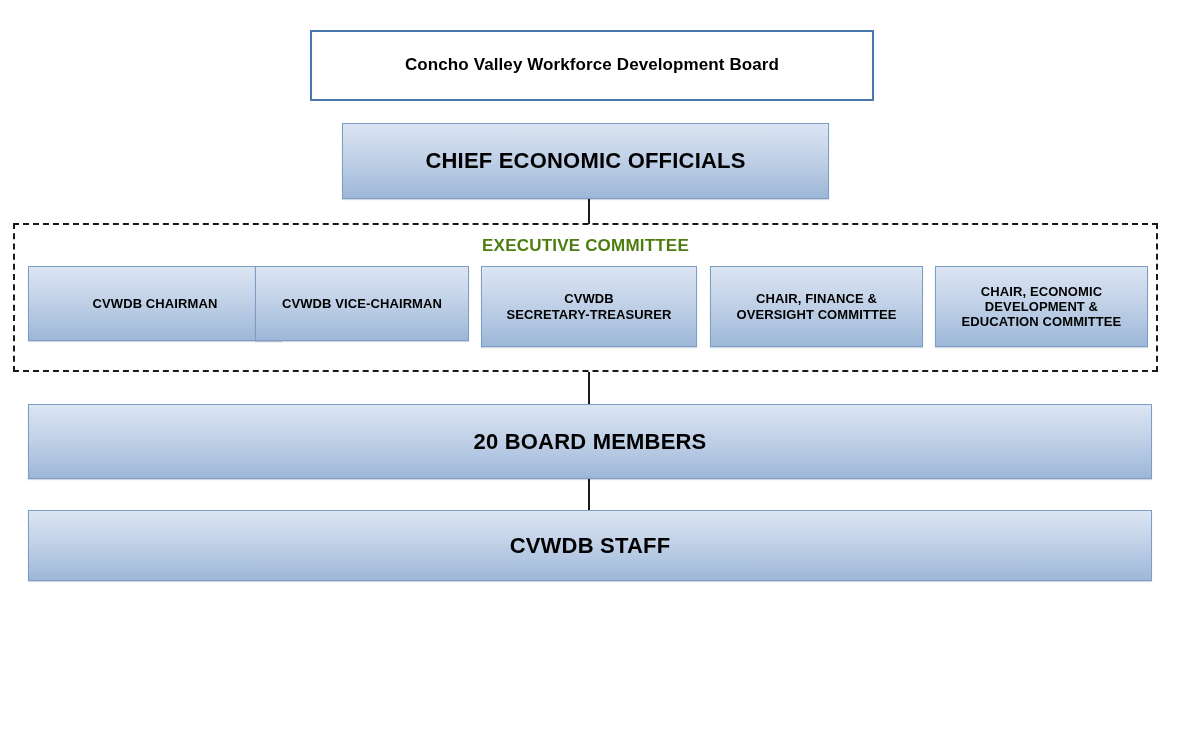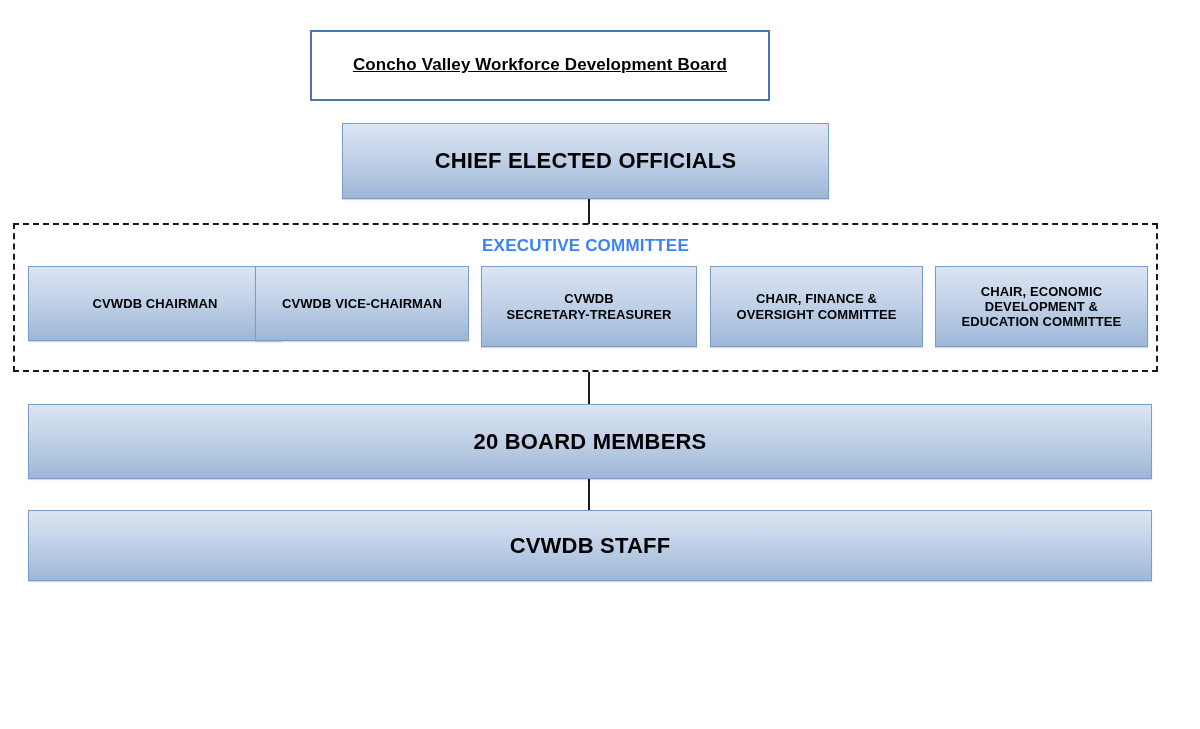--- a/index.html
+++ b/index.html
@@ -74,42 +74,42 @@
     border: 2px dashed #1a1a1a;
     background: transparent;
   }
   .exec-title {
     position: absolute;
     left: 0;
     right: 0;
     text-align: center;
     font-size: 17px;
     font-weight: bold;
-    color: #3b82f6;
+    color: #4d7c0f;
     letter-spacing: 0.2px;
   }
 
   
   .connector {
     position: absolute;
     background: #1a1a1a;
     width: 2px;
   }
 </style>
 </head>
 <body>
 
 <div id="chart-canvas">
 
-  <div class="node node-root" style="left:310px; top:30px; width:460px; height:71px;text-decoration:underline;">
+  <div class="node node-root" style="left:310px; top:30px; width:564px; height:71px;">
     <span>Concho Valley Workforce Development Board</span>
   </div>
 
   <div class="node node-grad node-ceo" style="left:342px; top:123px; width:487px; height:76px;">
-    <span>CHIEF ELECTED OFFICIALS</span>
+    <span>CHIEF ECONOMIC OFFICIALS</span>
   </div>
 
   <div class="connector" style="left:588px; top:199px; height:25px;"></div>
 
   <div class="exec-group" style="left:13px; top:223px; width:1145px; height:149px;">
     <div class="exec-title" style="top:11px;">EXECUTIVE COMMITTEE</div>
   </div>
 
   <div class="node node-grad node-committee" style="left:28px; top:266px; width:254px; height:75px;">
     <span>CVWDB CHAIRMAN</span>

